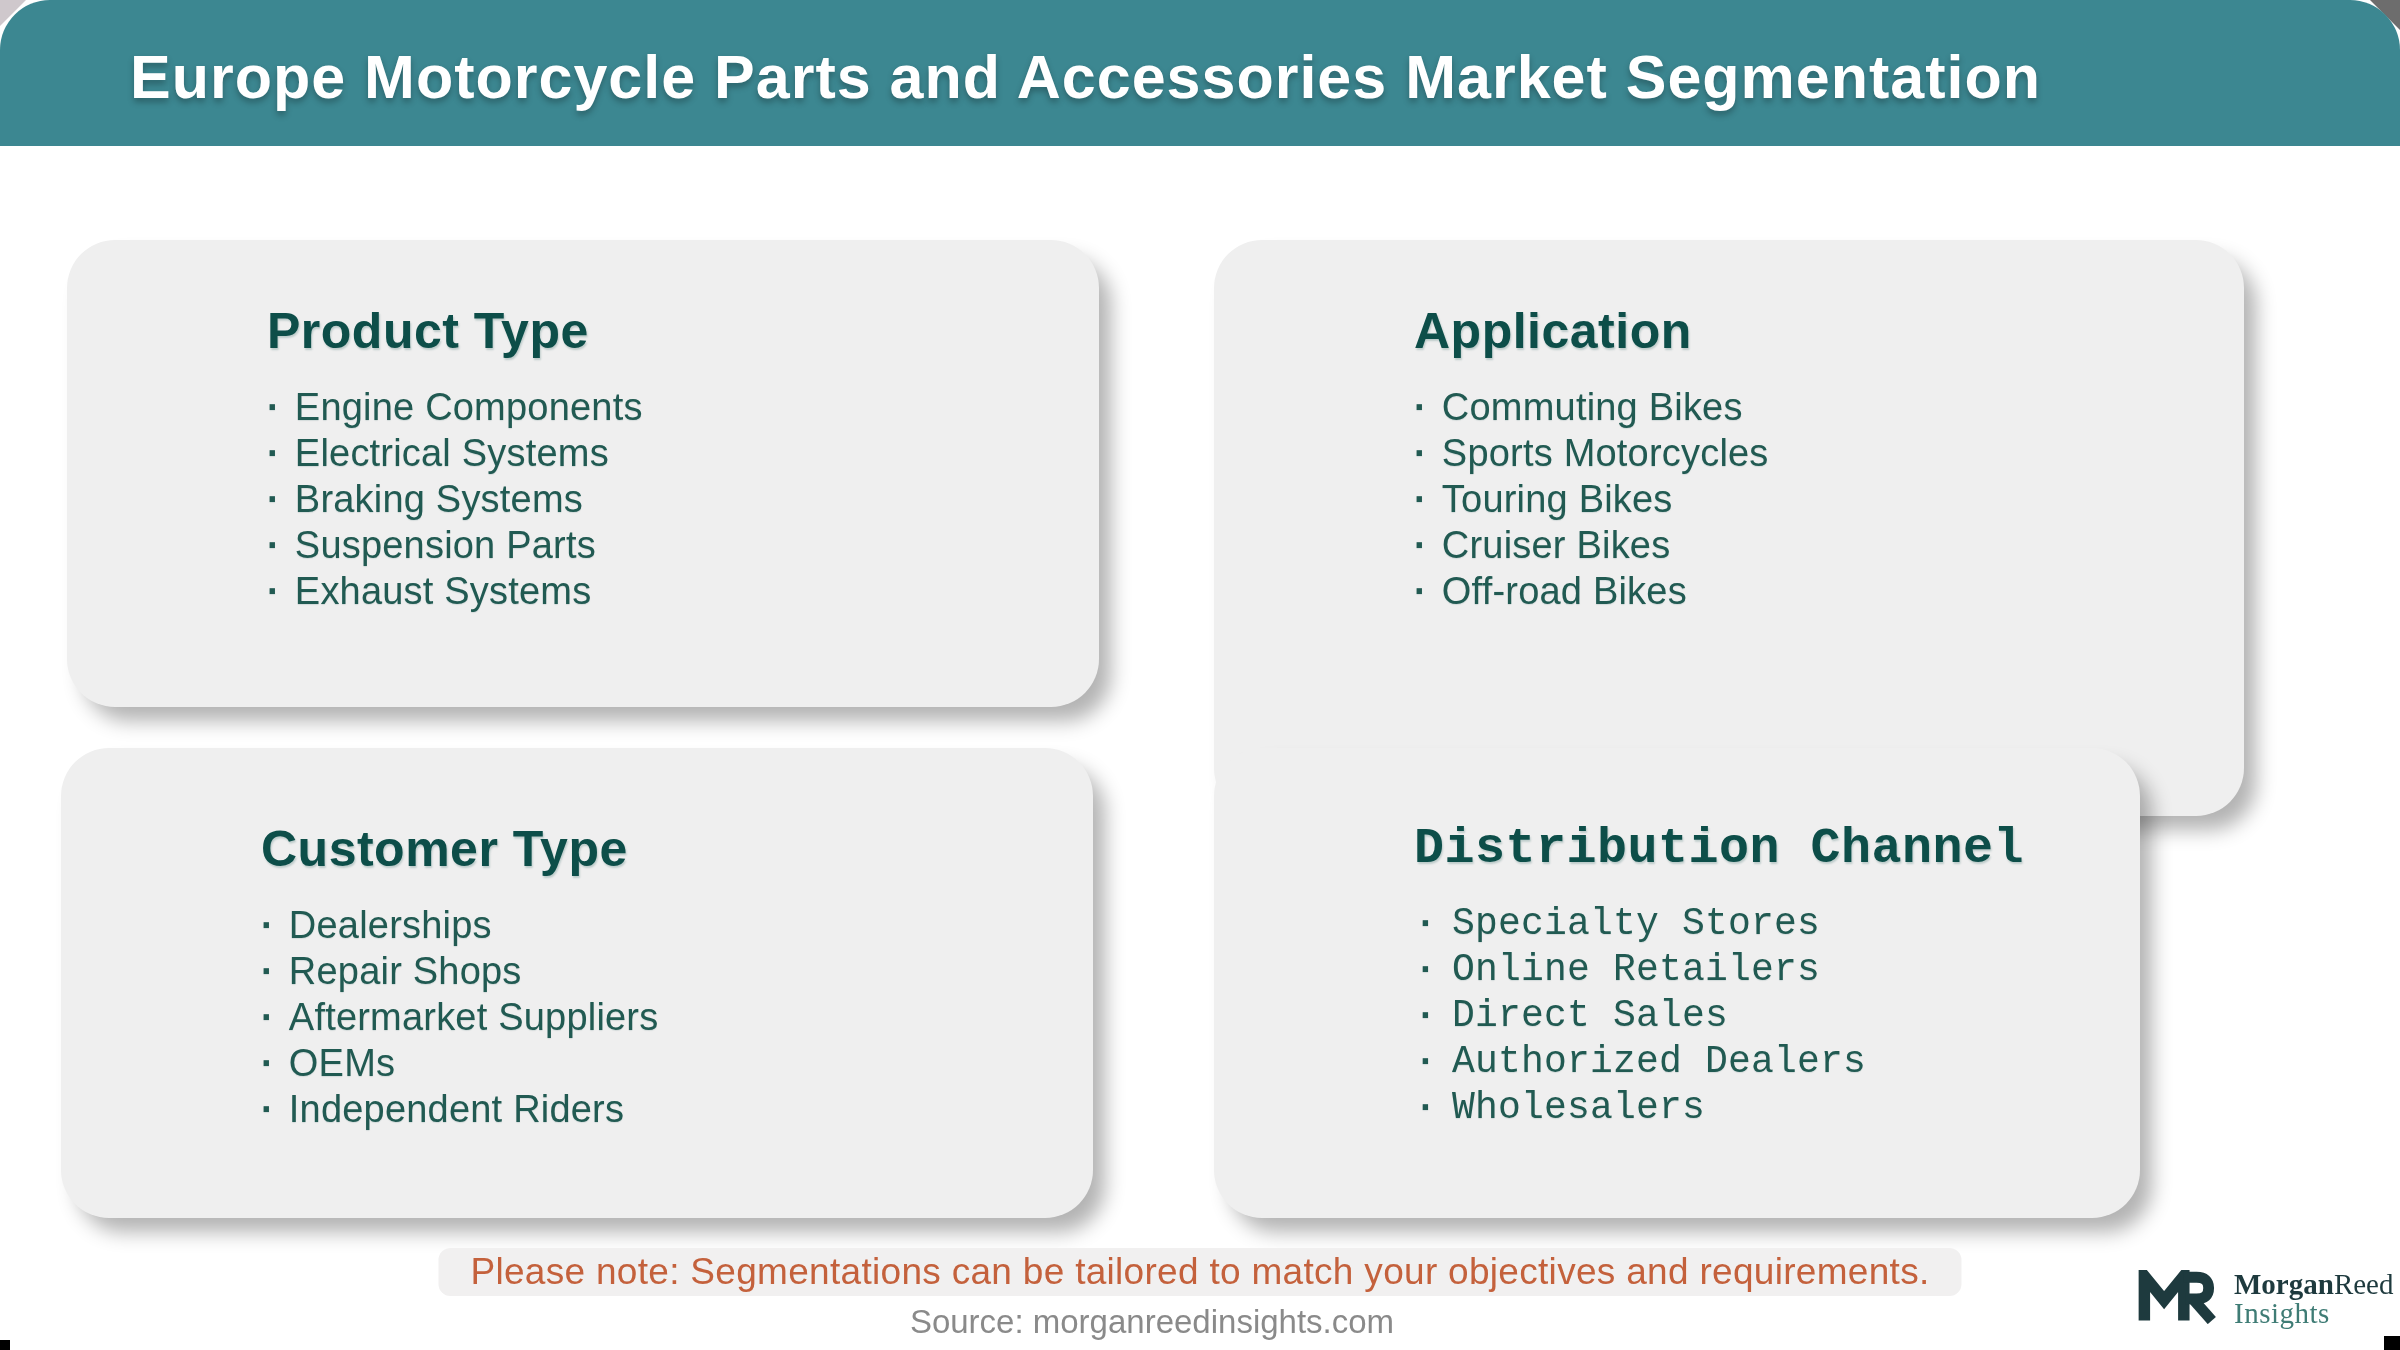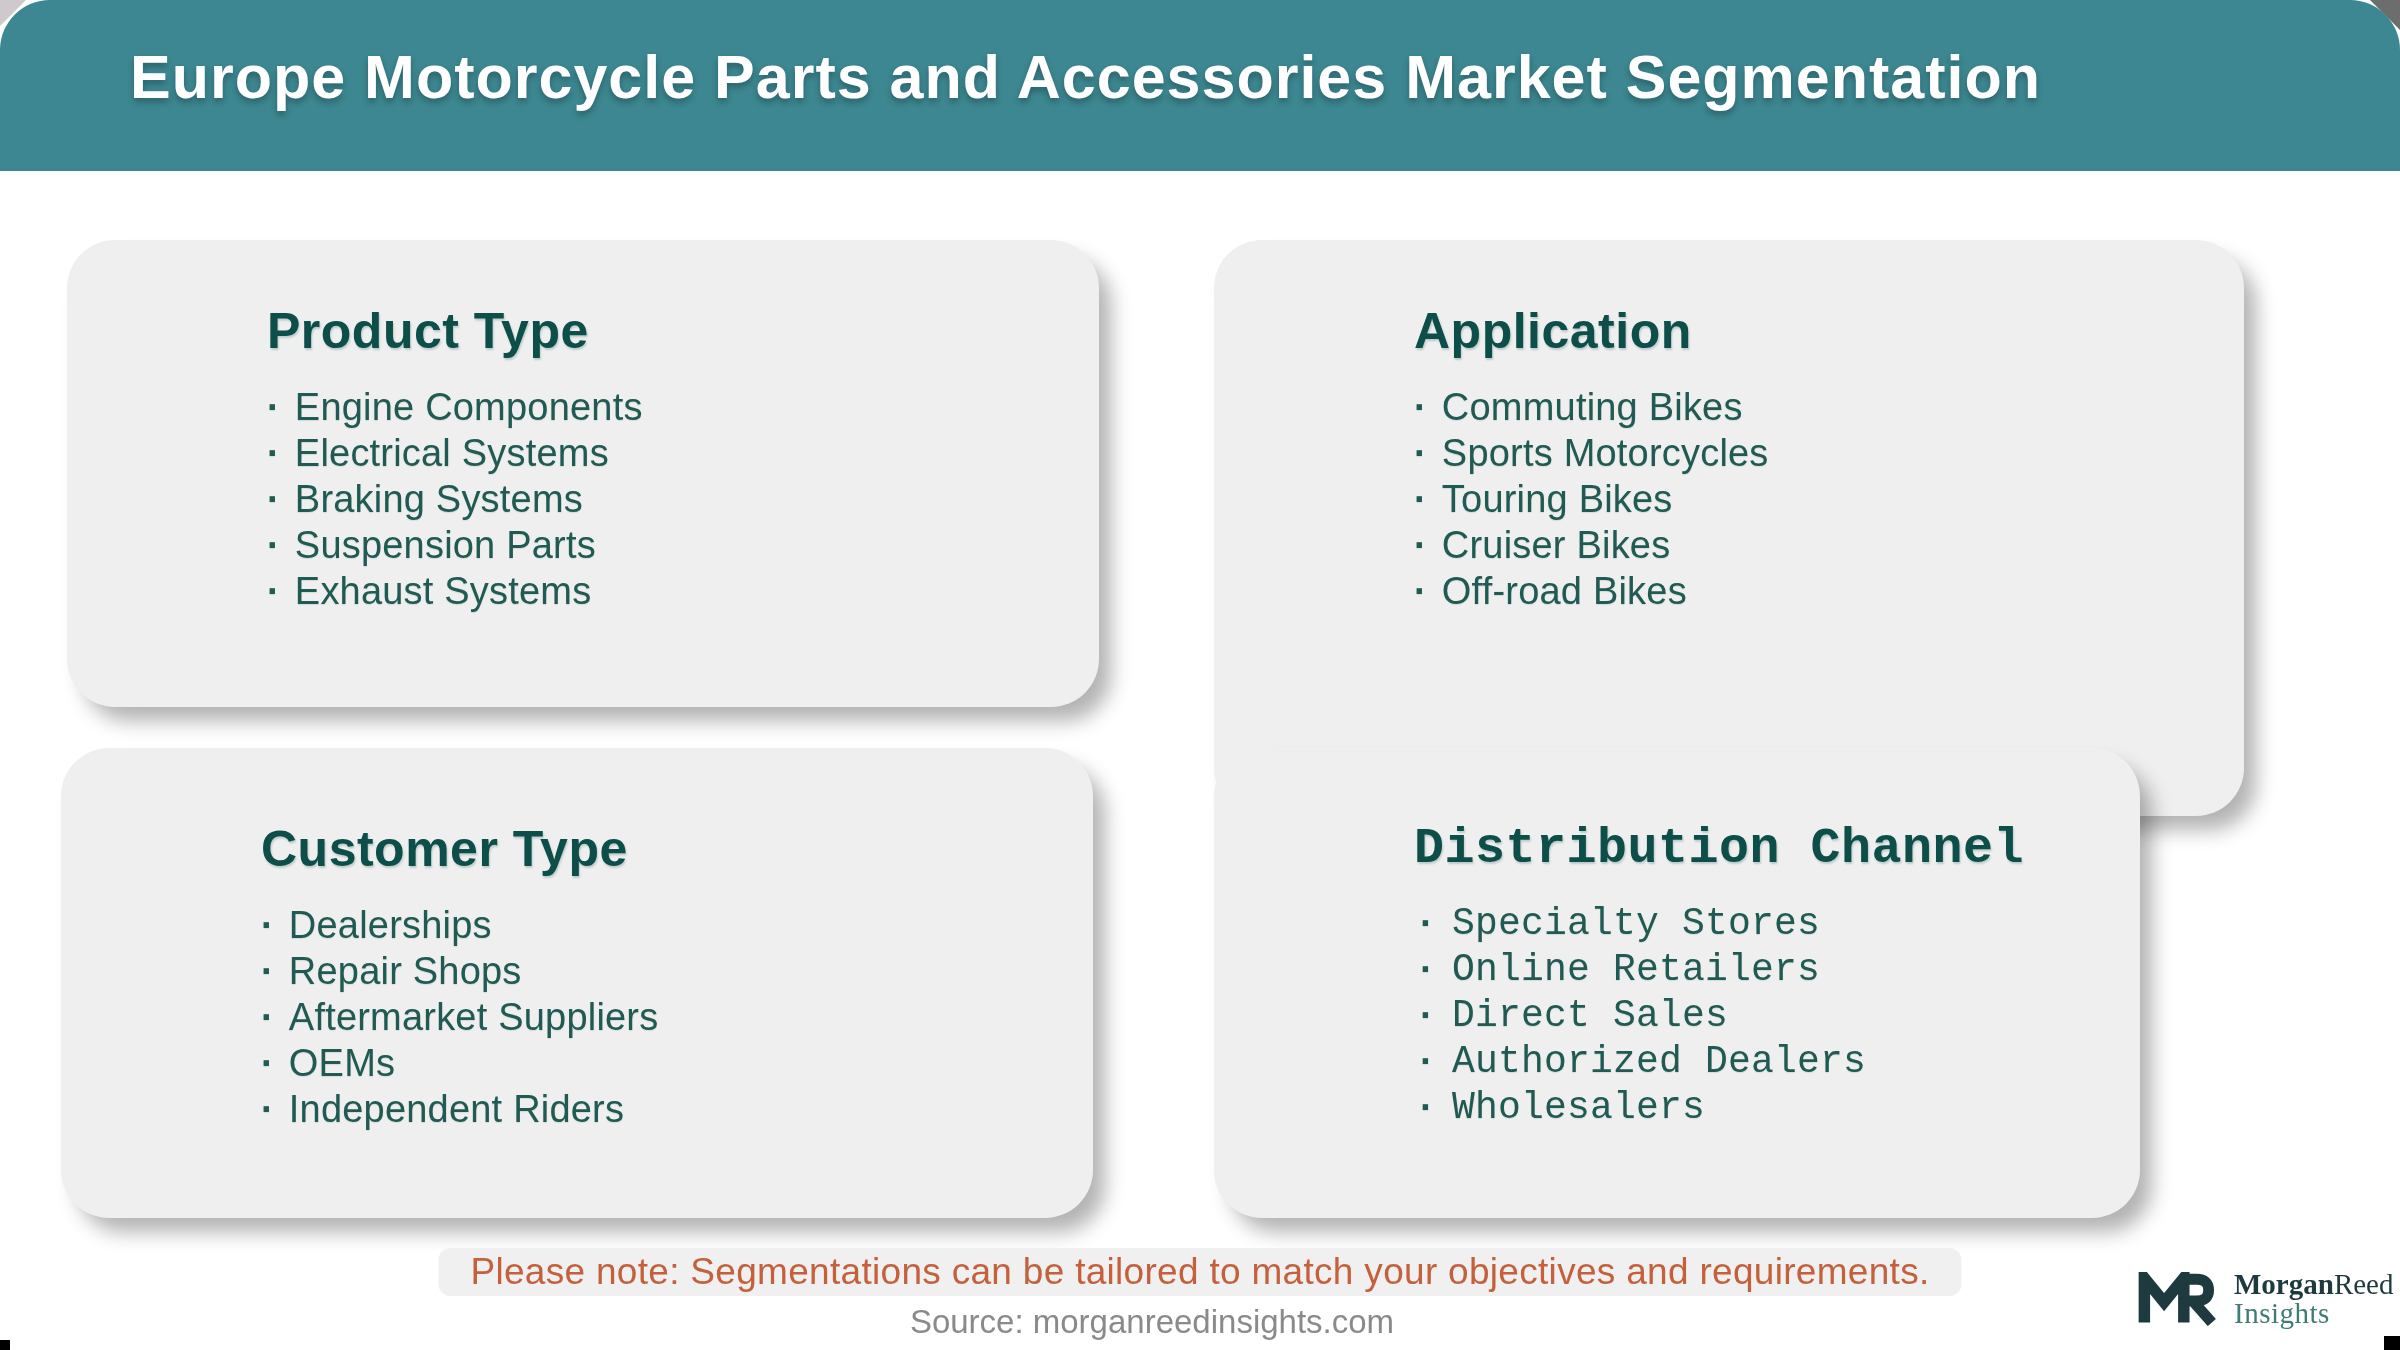--- a/index.html
+++ b/index.html
@@ -19,21 +19,21 @@
   }
   .corner-tr {
     position:absolute; top:0; right:0; width:0; height:0; z-index:0;
     border-left:30px solid transparent; border-top:30px solid #6d6d6d;
   }
   .corner-bl { position:absolute; bottom:0; left:0; width:10px; height:10px; background:#000; }
   .corner-br { position:absolute; bottom:0; right:0; width:16px; height:14px; background:#000; }
 
   
   .header {
-    position:absolute; left:0; top:0; width:2400px; height:171px;
+    position:absolute; left:0; top:0; width:2400px; height:146px;
     background:#3c8791; z-index:1;
     border-radius:50px 50px 0 0;
   }
   .header h1 {
     position:absolute; left:130px; top:42px;
     color:#ffffff; font-size:61px; font-weight:bold; letter-spacing:1px;
     text-shadow:0 4px 6px rgba(0,0,0,0.28);
     white-space:nowrap;
   }
 
@@ -75,21 +75,21 @@
 
   .source {
     position:absolute; left:0; top:1303px; width:2400px;
     text-align:center; transform:translateX(-48px);
     color:#8a8a8a; font-size:33px;
   }
 
   
   .logo {
     position:absolute; left:2138px; top:1270px;
-    display:flex; align-items:center; gap:12px; z-index:1;
+    display:flex; align-items:flex-start; gap:12px; z-index:1;
   }
   .logo svg { display:block; }
   .logo-text { display:flex; flex-direction:column; line-height:29px; }
   .logo-name { font-family:"Liberation Serif", serif; font-size:29px; color:#1e3a3e; white-space:nowrap; }
   .logo-name .primary { font-weight:bold; }
   .logo-name .secondary { font-weight:normal; }
   .logo-sub { font-family:"Liberation Serif", serif; font-size:29px; color:#3f7c75; letter-spacing:0.5px; }
 </style>
 </head>
 <body>

